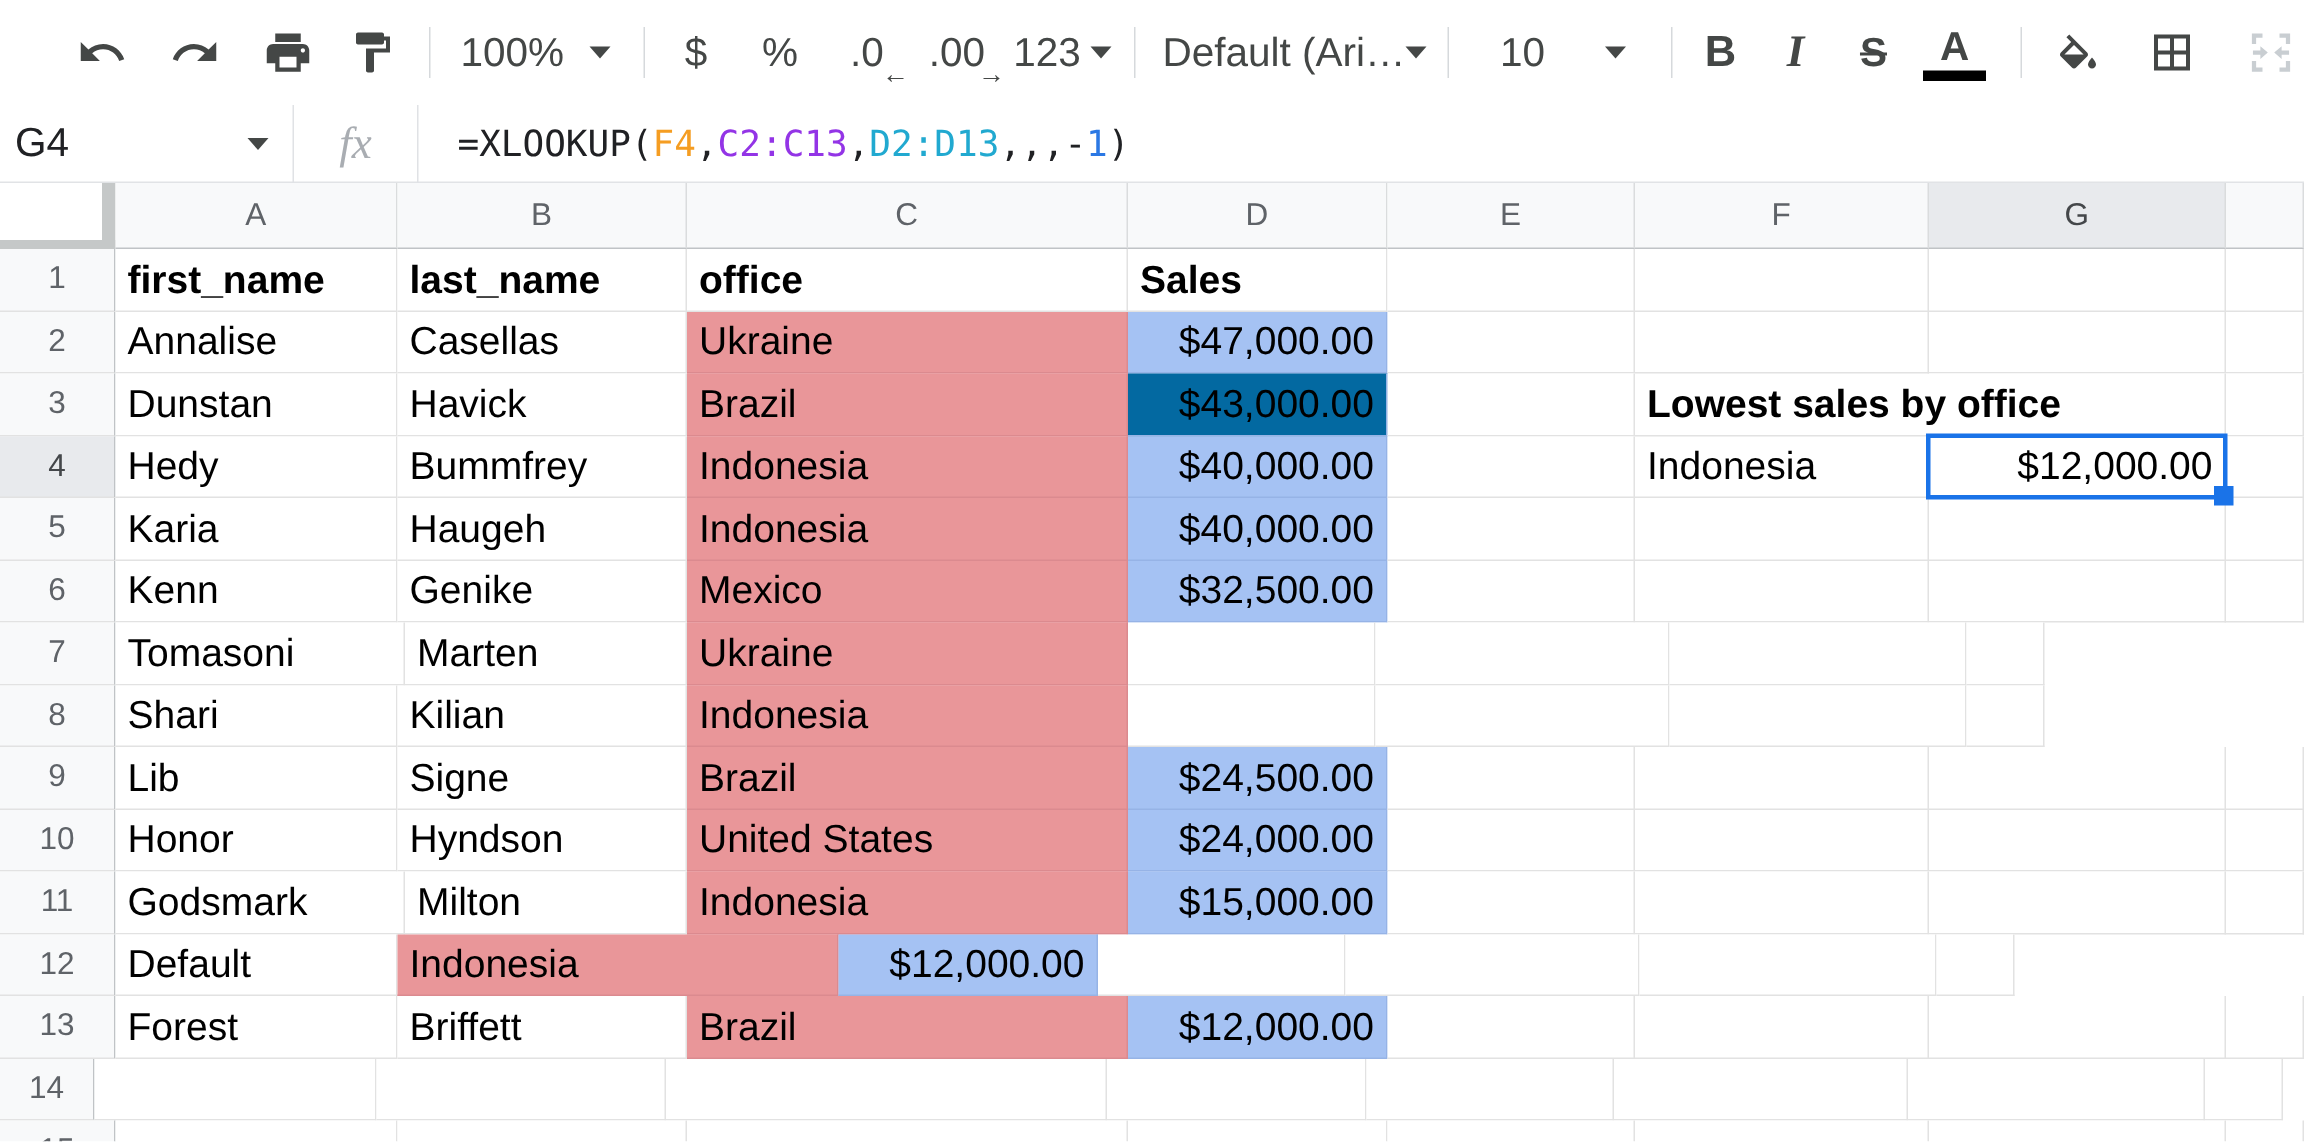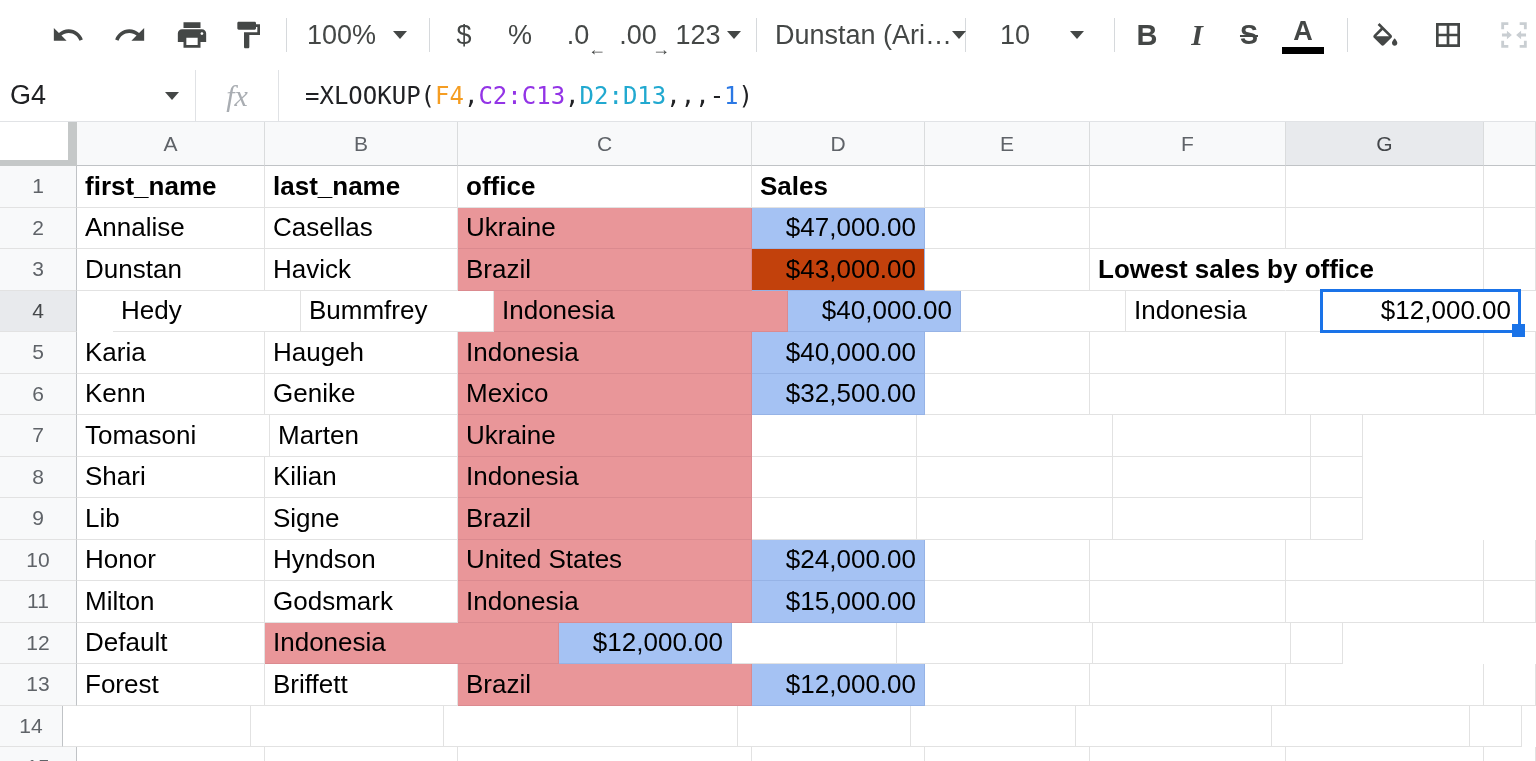--- a/index.html
+++ b/index.html
@@ -102,21 +102,21 @@
   <div class="tbtn num-fmt" style="margin-left:8px;width:56px">
     <span>.00</span>
     <span class="mini-arrow">→</span>
   </div>
   <div class="tbtn" style="margin-left:4px;width:76px;gap:6px">
     <span class="tb-text">123</span>
     <span class="caret"></span>
   </div>
   <div class="tb-divider" style="margin-left:10px"></div>
   <div class="tbtn" style="margin-left:12px;width:186px;justify-content:space-between;padding:0 14px 0 6px">
-    <span class="tb-text">Dunstan (Ari…</span>
+    <span class="tb-text">Default (Ari…</span>
     <span class="caret"></span>
   </div>
   <div class="tb-divider" style="margin-left:10px"></div>
   <div class="tbtn" style="margin-left:10px;width:126px;justify-content:space-between;padding:0 18px 0 24px">
     <span class="tb-text">10</span>
     <span class="caret"></span>
   </div>
   <div class="tb-divider" style="margin-left:12px"></div>
   <div class="tbtn btn-bold" style="margin-left:10px;width:44px">B</div>
   <div class="tbtn btn-italic" style="margin-left:6px;width:44px">I</div>
@@ -190,29 +190,29 @@
       <div class="gcell" style="width: 165px;"></div>
       <div class="gcell" style="width: 196px;"></div>
       <div class="gcell" style="width: 198px;"></div>
       <div class="gcell" style="width: 52px;"></div>
     </div>
     <div class="grid-row">
       <div class="gcell rowhead" style="width: 77px;">3</div>
       <div class="gcell" style="width: 188px;">Dunstan</div>
       <div class="gcell" style="width: 193px;">Havick</div>
       <div class="gcell red" style="width: 294px; background: rgb(233, 150, 153);">Brazil</div>
-      <div class="gcell blue right" style="width: 173px; background: #c2410c;">$43,000.00</div>
+      <div class="gcell blue right" style="width: 173px; background: #0369a1;">$43,000.00</div>
       <div class="gcell" style="width: 165px;"></div>
       <div class="gcell bold spill" style="width: 196px;">Lowest sales by office</div>
       <div class="gcell" style="width: 198px;"></div>
       <div class="gcell" style="width: 52px;"></div>
     </div>
     <div class="grid-row">
       <div class="gcell rowhead hl" style="width: 77px;">4</div>
-      <div class="gcell" style="width: 188px; margin-left: 36px;">Hedy</div>
+      <div class="gcell" style="width: 188px;">Hedy</div>
       <div class="gcell" style="width: 193px;">Bummfrey</div>
       <div class="gcell red" style="width: 294px; background: rgb(233, 150, 153);">Indonesia</div>
       <div class="gcell blue right" style="width: 173px; background: rgb(165, 194, 243);">$40,000.00</div>
       <div class="gcell" style="width: 165px;"></div>
       <div class="gcell" style="width: 196px;">Indonesia</div>
       <div class="gcell right selected" style="width: 198px;">$12,000.00<div class="sel-border" style="border-color: rgb(26, 115, 232);"></div><div class="fill-handle" style="background: rgb(26, 115, 232);"></div></div>
       <div class="gcell" style="width: 52px;"></div>
     </div>
     <div class="grid-row">
       <div class="gcell rowhead" style="width: 77px;">5</div>
@@ -254,40 +254,41 @@
       <div class="gcell" style="width: 165px;"></div>
       <div class="gcell" style="width: 196px;"></div>
       <div class="gcell" style="width: 198px;"></div>
       <div class="gcell" style="width: 52px;"></div>
     </div>
     <div class="grid-row">
       <div class="gcell rowhead" style="width: 77px;">9</div>
       <div class="gcell" style="width: 188px;">Lib</div>
       <div class="gcell" style="width: 193px;">Signe</div>
       <div class="gcell red" style="width: 294px; background: rgb(233, 150, 153);">Brazil</div>
+      <div class="gcell blue right" style="width: 173px; background: rgb(165, 194, 243);">$24,500.00</div>
       <div class="gcell" style="width: 165px;"></div>
       <div class="gcell" style="width: 196px;"></div>
       <div class="gcell" style="width: 198px;"></div>
       <div class="gcell" style="width: 52px;"></div>
     </div>
     <div class="grid-row">
       <div class="gcell rowhead" style="width: 77px;">10</div>
       <div class="gcell" style="width: 188px;">Honor</div>
       <div class="gcell" style="width: 193px;">Hyndson</div>
       <div class="gcell red" style="width: 294px; background: rgb(233, 150, 153);">United States</div>
       <div class="gcell blue right" style="width: 173px; background: rgb(165, 194, 243);">$24,000.00</div>
       <div class="gcell" style="width: 165px;"></div>
       <div class="gcell" style="width: 196px;"></div>
       <div class="gcell" style="width: 198px;"></div>
       <div class="gcell" style="width: 52px;"></div>
     </div>
     <div class="grid-row">
       <div class="gcell rowhead" style="width: 77px;">11</div>
+      <div class="gcell" style="width: 193px;">Godsmark</div>
       <div class="gcell" style="width: 188px;">Milton</div>
-      <div class="gcell" style="width: 193px;">Godsmark</div>
       <div class="gcell red" style="width: 294px; background: rgb(233, 150, 153);">Indonesia</div>
       <div class="gcell blue right" style="width: 173px; background: rgb(165, 194, 243); padding-left: 27px;">$15,000.00</div>
       <div class="gcell" style="width: 165px;"></div>
       <div class="gcell" style="width: 196px;"></div>
       <div class="gcell" style="width: 198px;"></div>
       <div class="gcell" style="width: 52px;"></div>
     </div>
     <div class="grid-row">
       <div class="gcell rowhead" style="width: 77px;">12</div>
       <div class="gcell" style="width: 188px;">Default</div>

